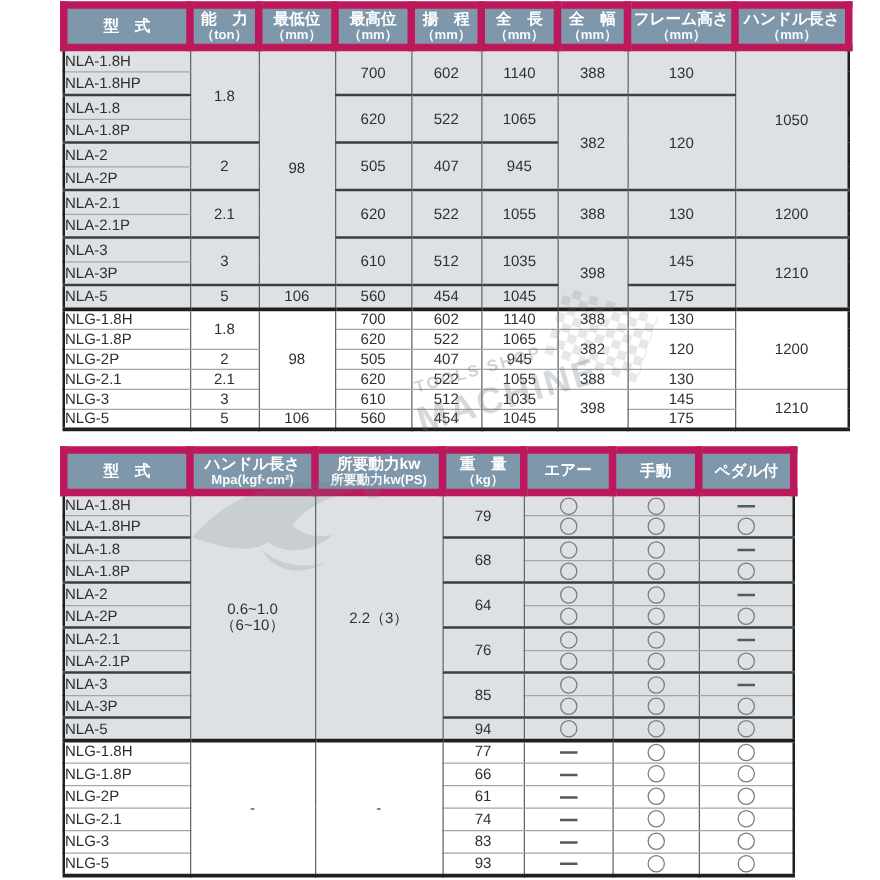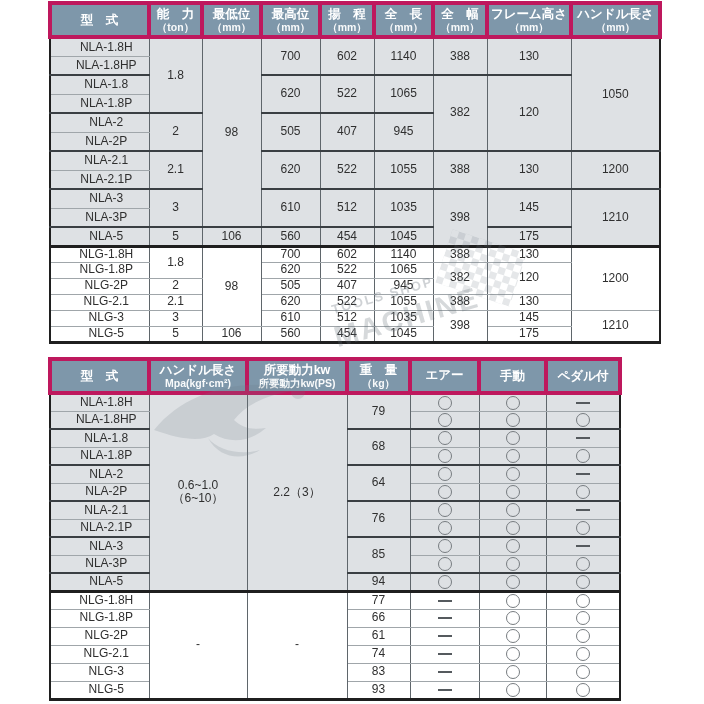--- a/index.html
+++ b/index.html
@@ -11,38 +11,38 @@
     position:absolute;border-collapse:collapse;table-layout:fixed;
     border:2px solid #1f1f1f;border-top:3px solid #1f1f1f;border-bottom:3px solid #1f1f1f;
   }
   #t1{left:48px;top:1px;width:574px;}
   #t2{left:48px;top:357px;width:542px;}
   .spec thead tr{border-bottom:2px solid #1f1f1f;}
   #t1 thead tr{height:34px;}
   #t2 thead tr{height:34px;}
   .spec th{
     background:#7E97AA;color:#ffffff;font-weight:bold;font-size:12.5px;
-    border:4px solid #be185d;padding:1px 0;line-height:1.15;vertical-align:middle;
+    border:6px solid #be185d;padding:1px 0;line-height:1.15;vertical-align:middle;
   }
   .spec th .hl{font-size:12.5px;}
   .spec th .hs{font-size:10.5px;font-weight:bold;color:rgba(255,255,255,.95);}
   .spec td{
     border-left:1px solid #5f666b;border-right:1px solid #5f666b;
     border-top:1px solid #a0a6aa;border-bottom:1px solid #a0a6aa;
     font-size:12px;color:#2f2f2f;text-align:center;vertical-align:middle;
     padding:0;line-height:1.1;
   }
   #t1 tbody tr{height:19px;}
   #t1 tbody tr.nlg{height:16px;}
   #t2 tbody tr{height:18px;}
   tr.nla > td{background:#DEE1E4;}
   tr.nlg > td{background:#ffffff;border-top-color:#666b6f;}
   tr.grp > td{border-top:2px solid #3a3f43;}
   tr.sec > td{border-top:3px solid #1f1f1f;}
-  td.model{text-align:center;padding-left:13px;font-size:12px;}
+  td.model{text-align:left;font-size:12px;}
   .circ{
     display:inline-block;width:12px;height:12px;border:1px solid #777c80;
     border-radius:50%;vertical-align:middle;background:transparent;
   }
   .dashbar{display:inline-block;width:14px;height:2px;background:#555a5e;vertical-align:middle;}
   
   .wm{position:absolute;pointer-events:none;z-index:6;}
   #wm-shop{left:330px;top:288px;transform:rotate(-16deg);font-size:13px;font-weight:bold;
     letter-spacing:2px;color:rgba(95,107,117,.30);}
   #wm-brand{left:332px;top:301px;transform:rotate(-16deg);font-size:29px;font-weight:bold;

